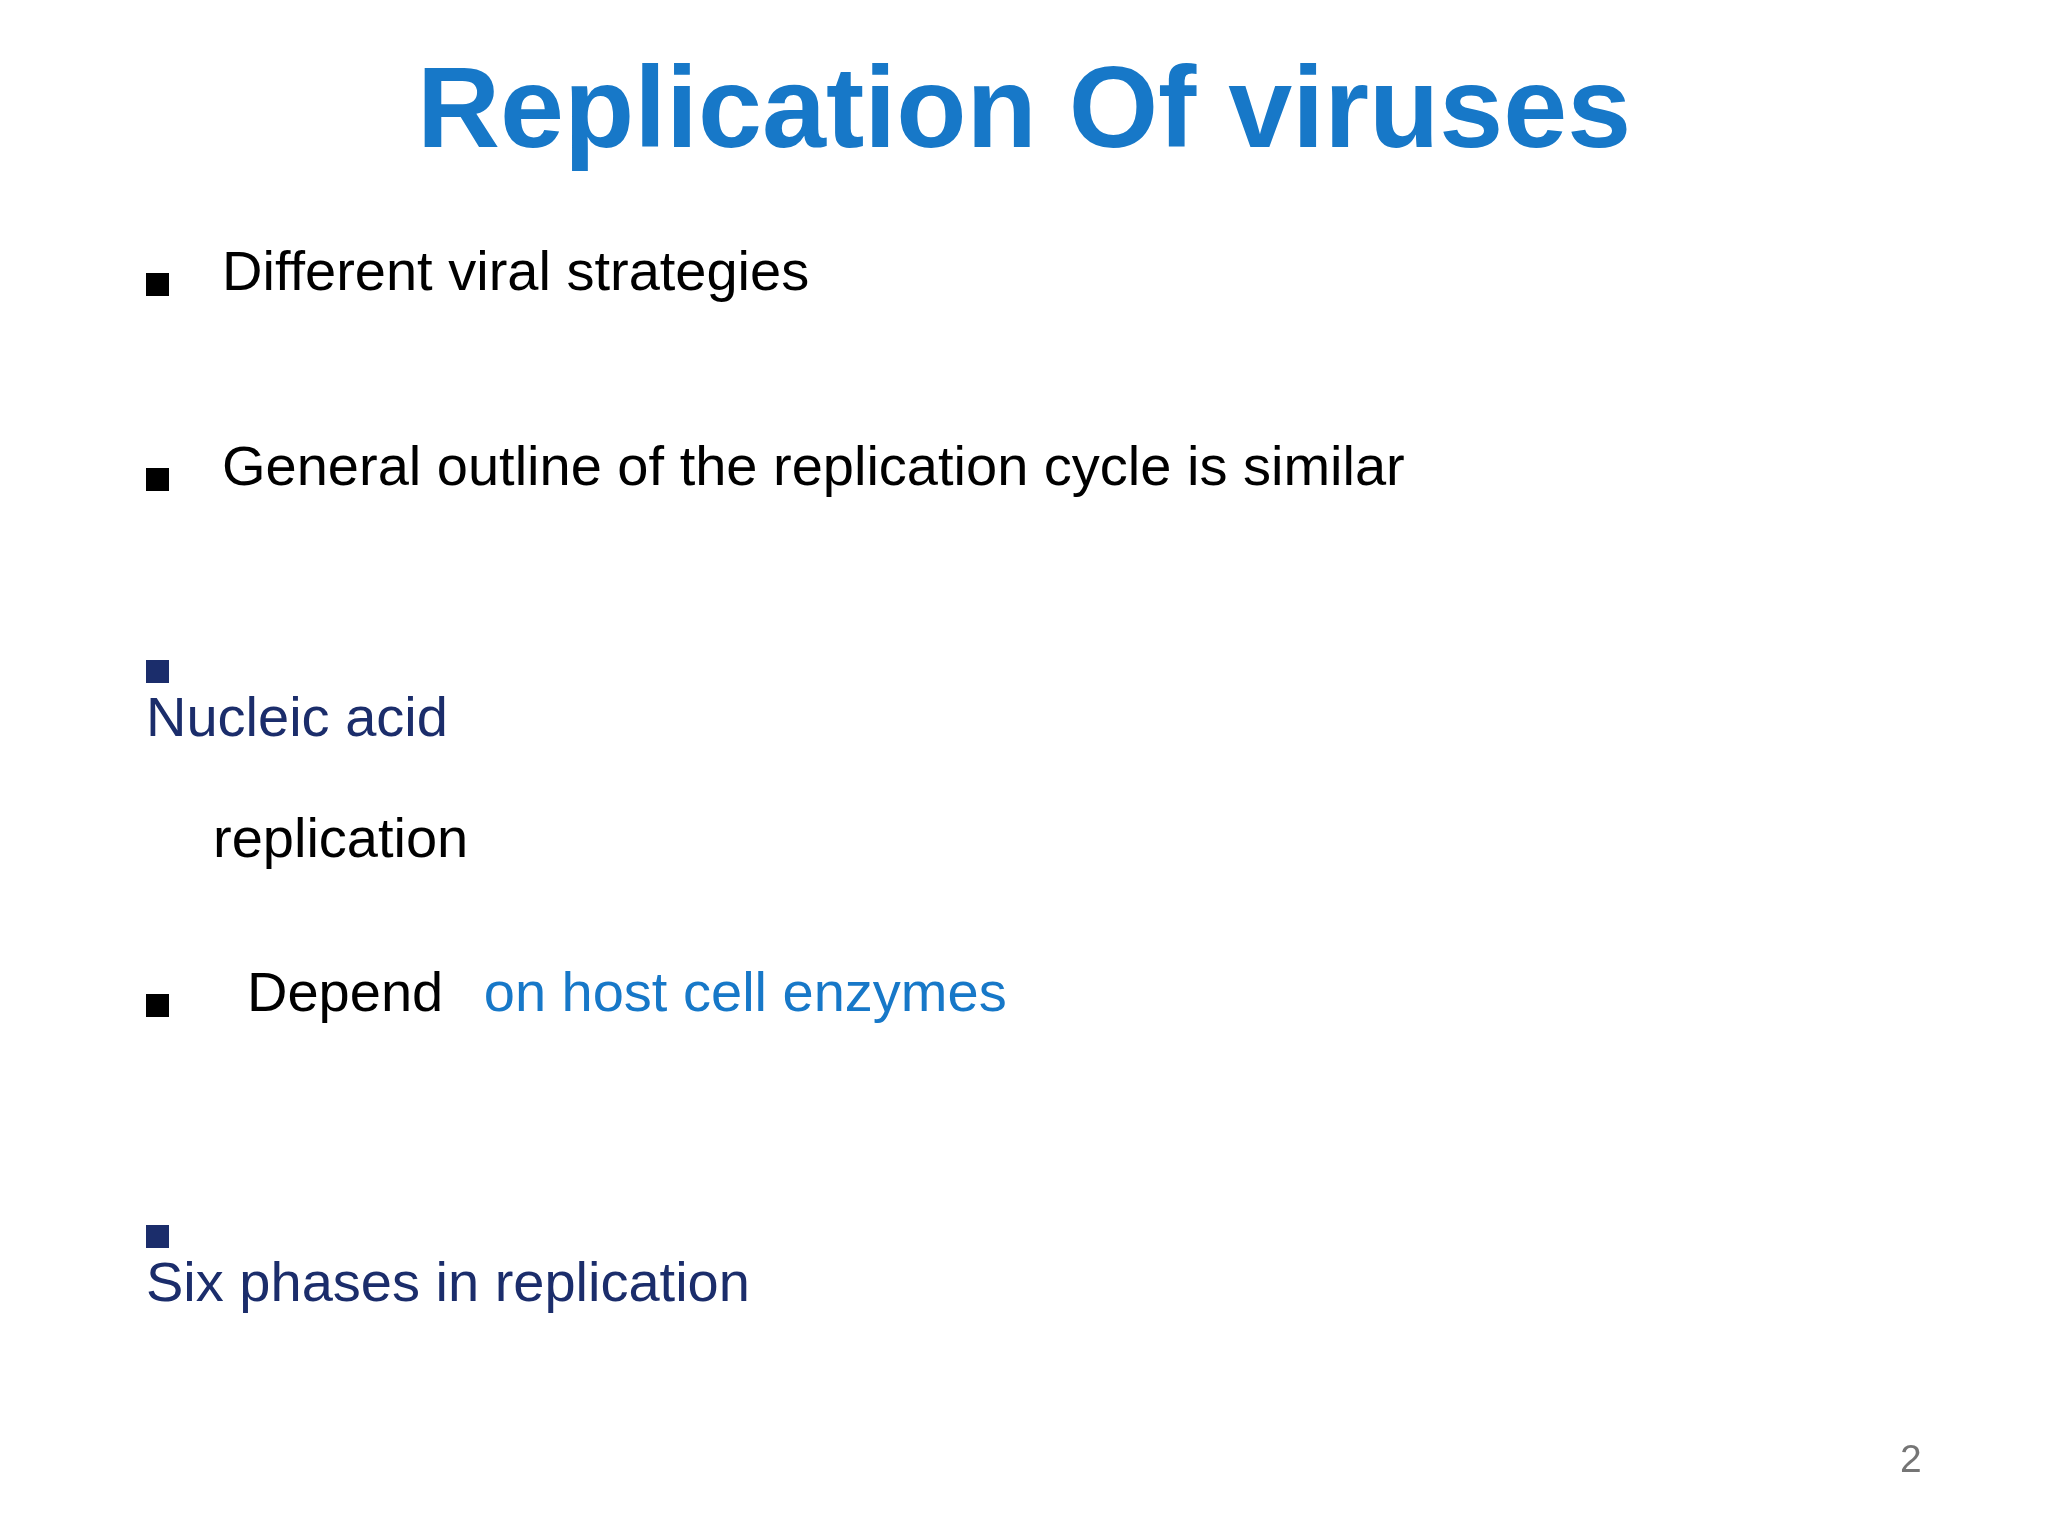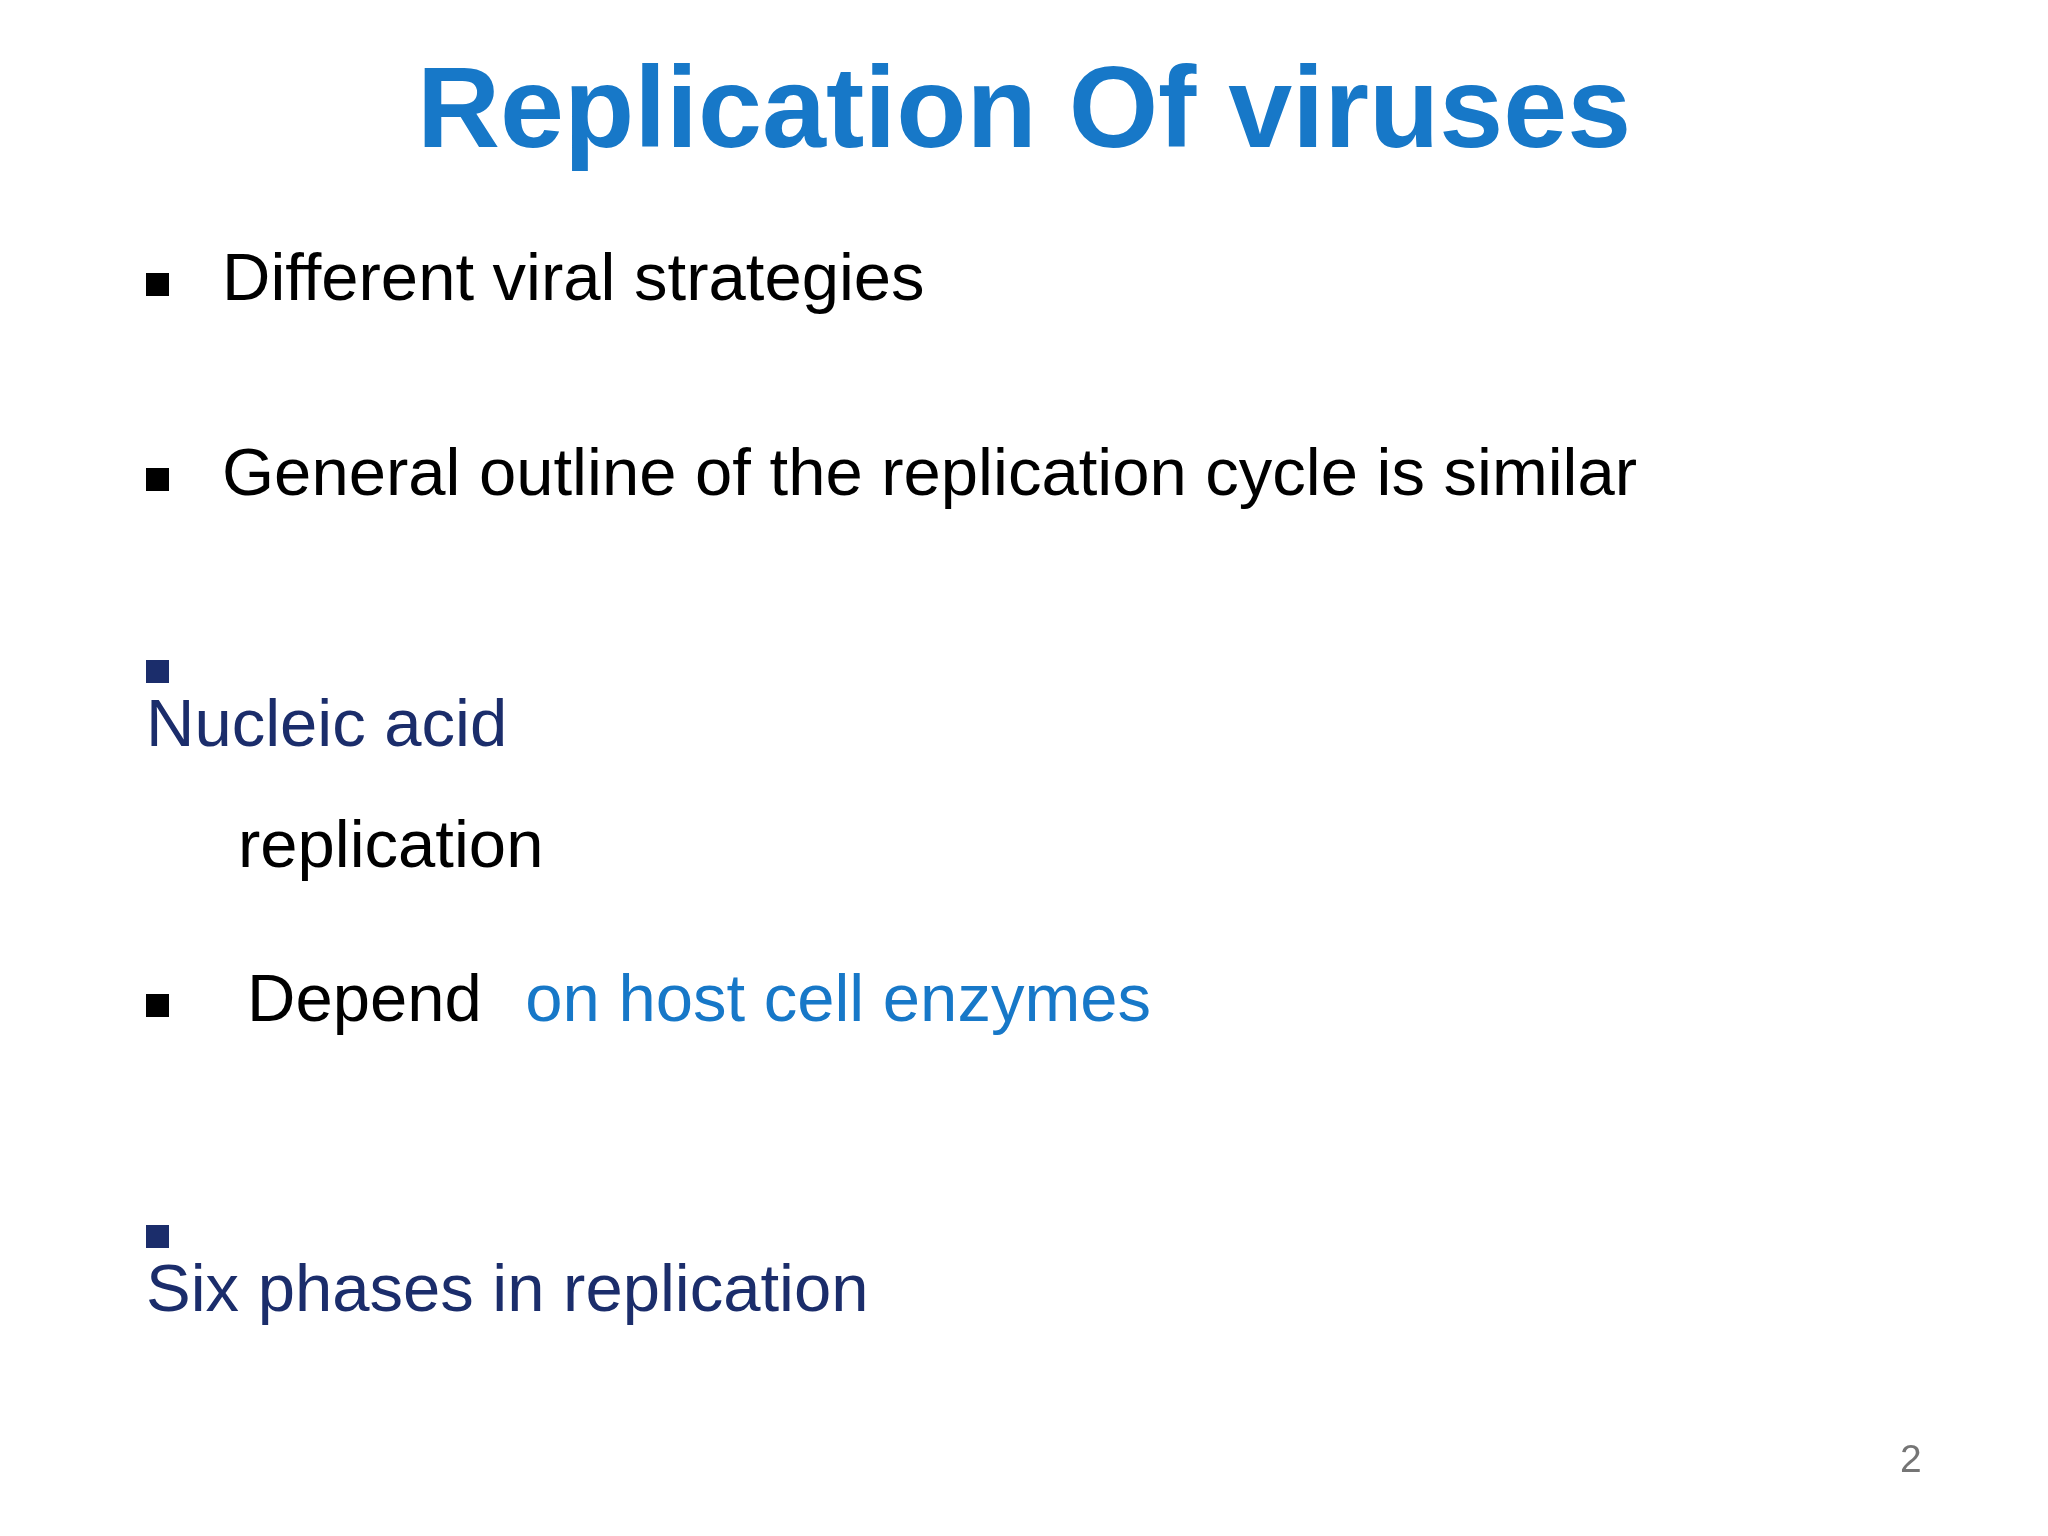--- a/index.html
+++ b/index.html
@@ -26,27 +26,27 @@
     font-size: 115px;
     font-weight: bold;
     line-height: 1.2;
     color: #1778C8;
   }
   .line {
     position: absolute;
     left: 146px;
     display: flex;
     align-items: flex-start;
-    font-size: 67px;
+    font-size: 56px;
     line-height: 1.2;
     white-space: pre;
     color: #000000;
   }
   .line.cont {
-    left: 238px;
+    left: 213px;
   }
   .marker {
     flex: 0 0 auto;
     width: 23px;
     height: 23px;
     margin-top: 36px;
     margin-right: 53px;
     background: #000000;
   }
   .marker.navy { background: #1B2D6B; }

